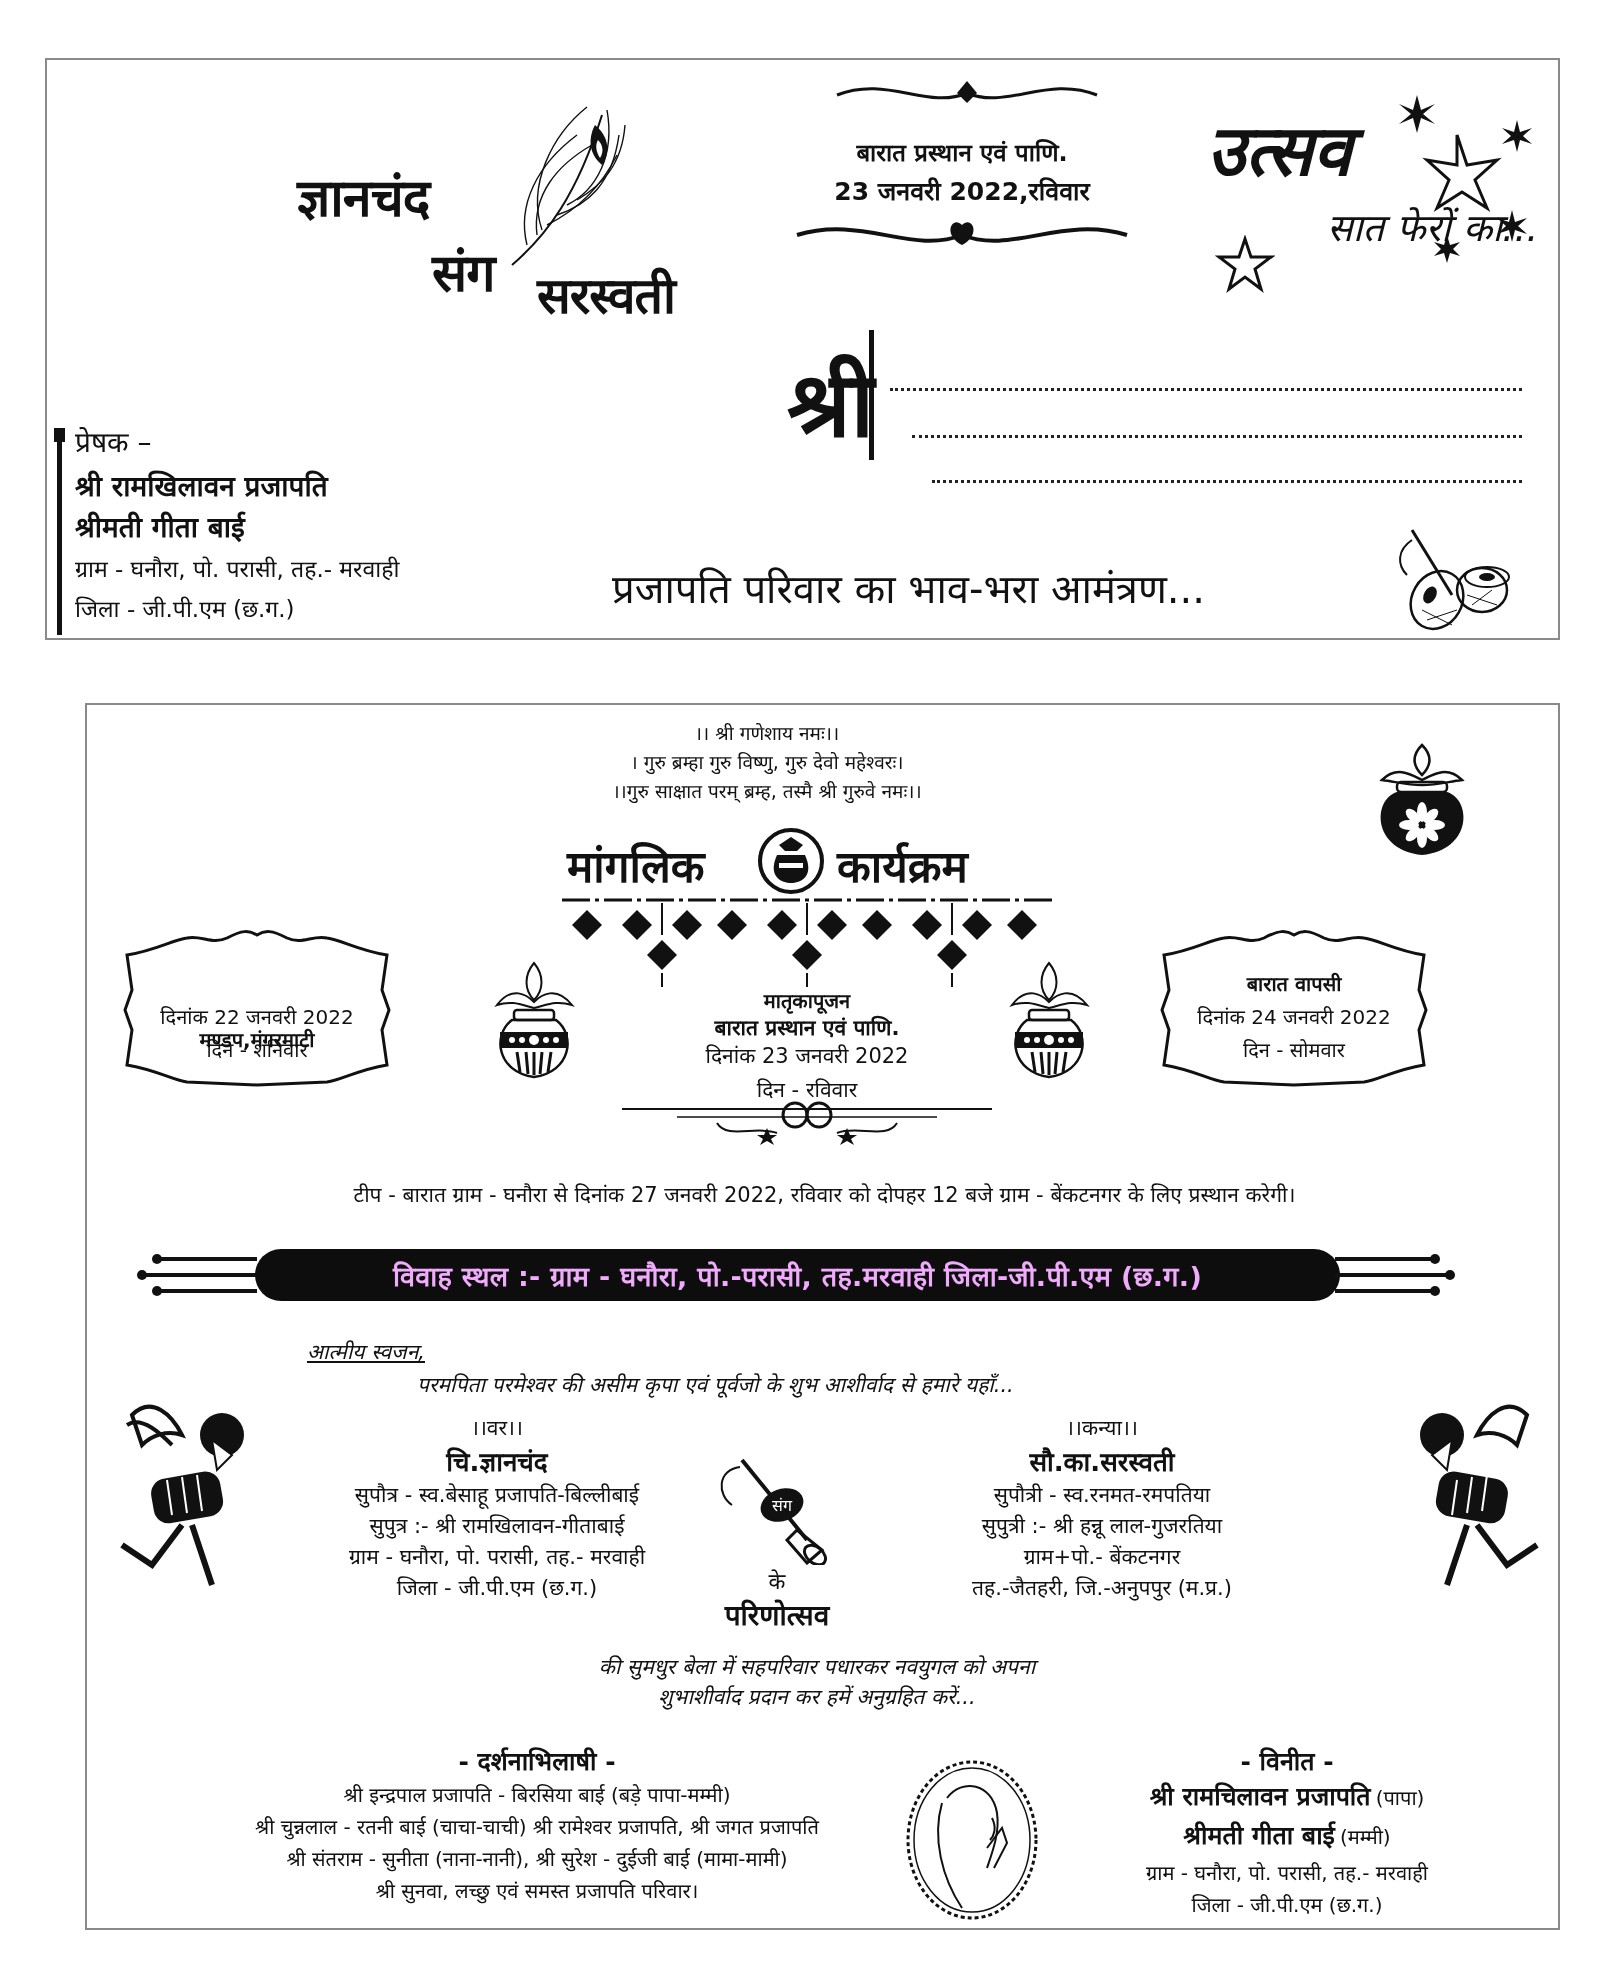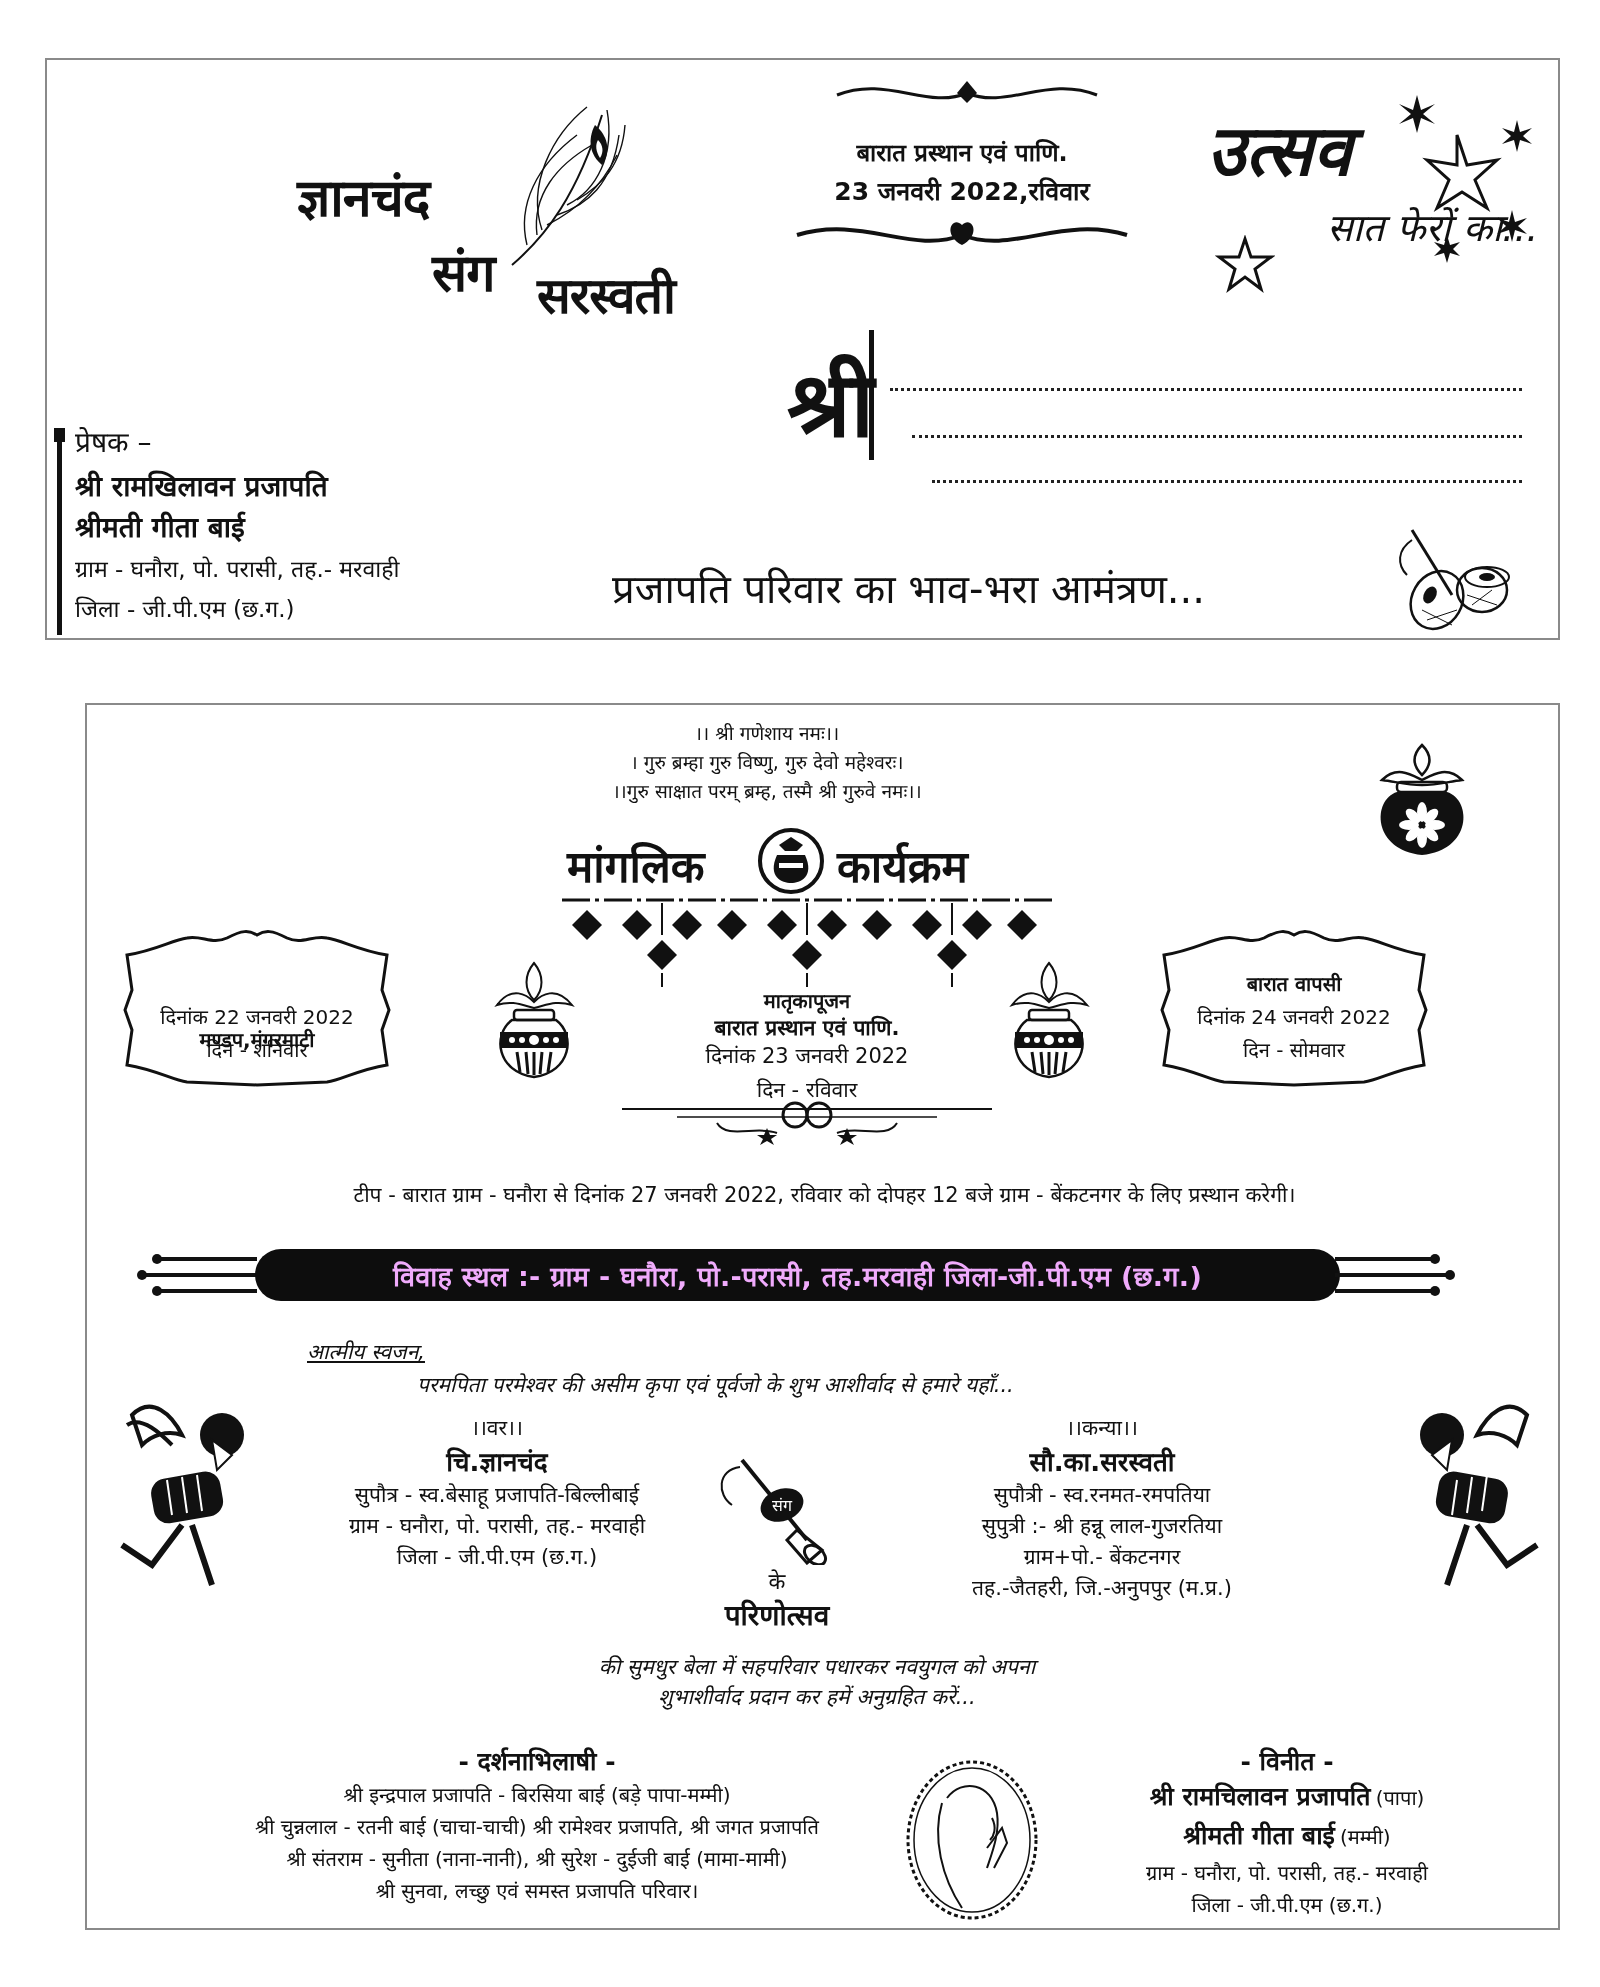--- a/index.html
+++ b/index.html
@@ -310,20 +310,21 @@
         <line x1="75" y1="82" x2="70" y2="118"></line>
         <line x1="90" y1="80" x2="85" y2="116"></line>
       </g>
     <path d="M80 130 L110 170 L140 150 M70 130 L50 190" stroke="#111" stroke-width="6" fill="none"></path>
   </svg>
 
   <div class="abs col" style="left:200px; top:708px; width:420px;">
     <div class="line-txt" style="padding-left:0;">।।वर।।</div>
     <div class="heavy" style="font-size:26px; line-height:36px;">चि.ज्ञानचंद</div>
     <div class="line-txt">सुपौत्र - स्व.बेसाहू प्रजापति-बिल्लीबाई</div>
+    <div class="line-txt">सुपुत्र :- श्री रामखिलावन-गीताबाई</div>
     <div class="line-txt">ग्राम - घनौरा, पो. परासी, तह.- मरवाही</div>
     <div class="line-txt">जिला - जी.पी.एम (छ.ग.)</div>
   </div>
 
   <svg class="abs" style="left:625px; top:750px;" width="130" height="110" viewBox="0 0 130 110">
     <line x1="30" y1="5" x2="95" y2="85" stroke="#111" stroke-width="4"></line>
     <path d="M28 12 C5 15 5 40 20 50" stroke="#111" stroke-width="2" fill="none"></path>
     <ellipse cx="70" cy="50" rx="22" ry="16" fill="#111" transform="rotate(-20 70 50)"></ellipse>
     <text x="70" y="56" font-size="16" fill="#fff" text-anchor="middle" font-family="DejaVu Sans, sans-serif">संग</text>
     <path d="M85 75 L110 95 L95 108 L75 85 Z" fill="none" stroke="#111" stroke-width="3"></path>

